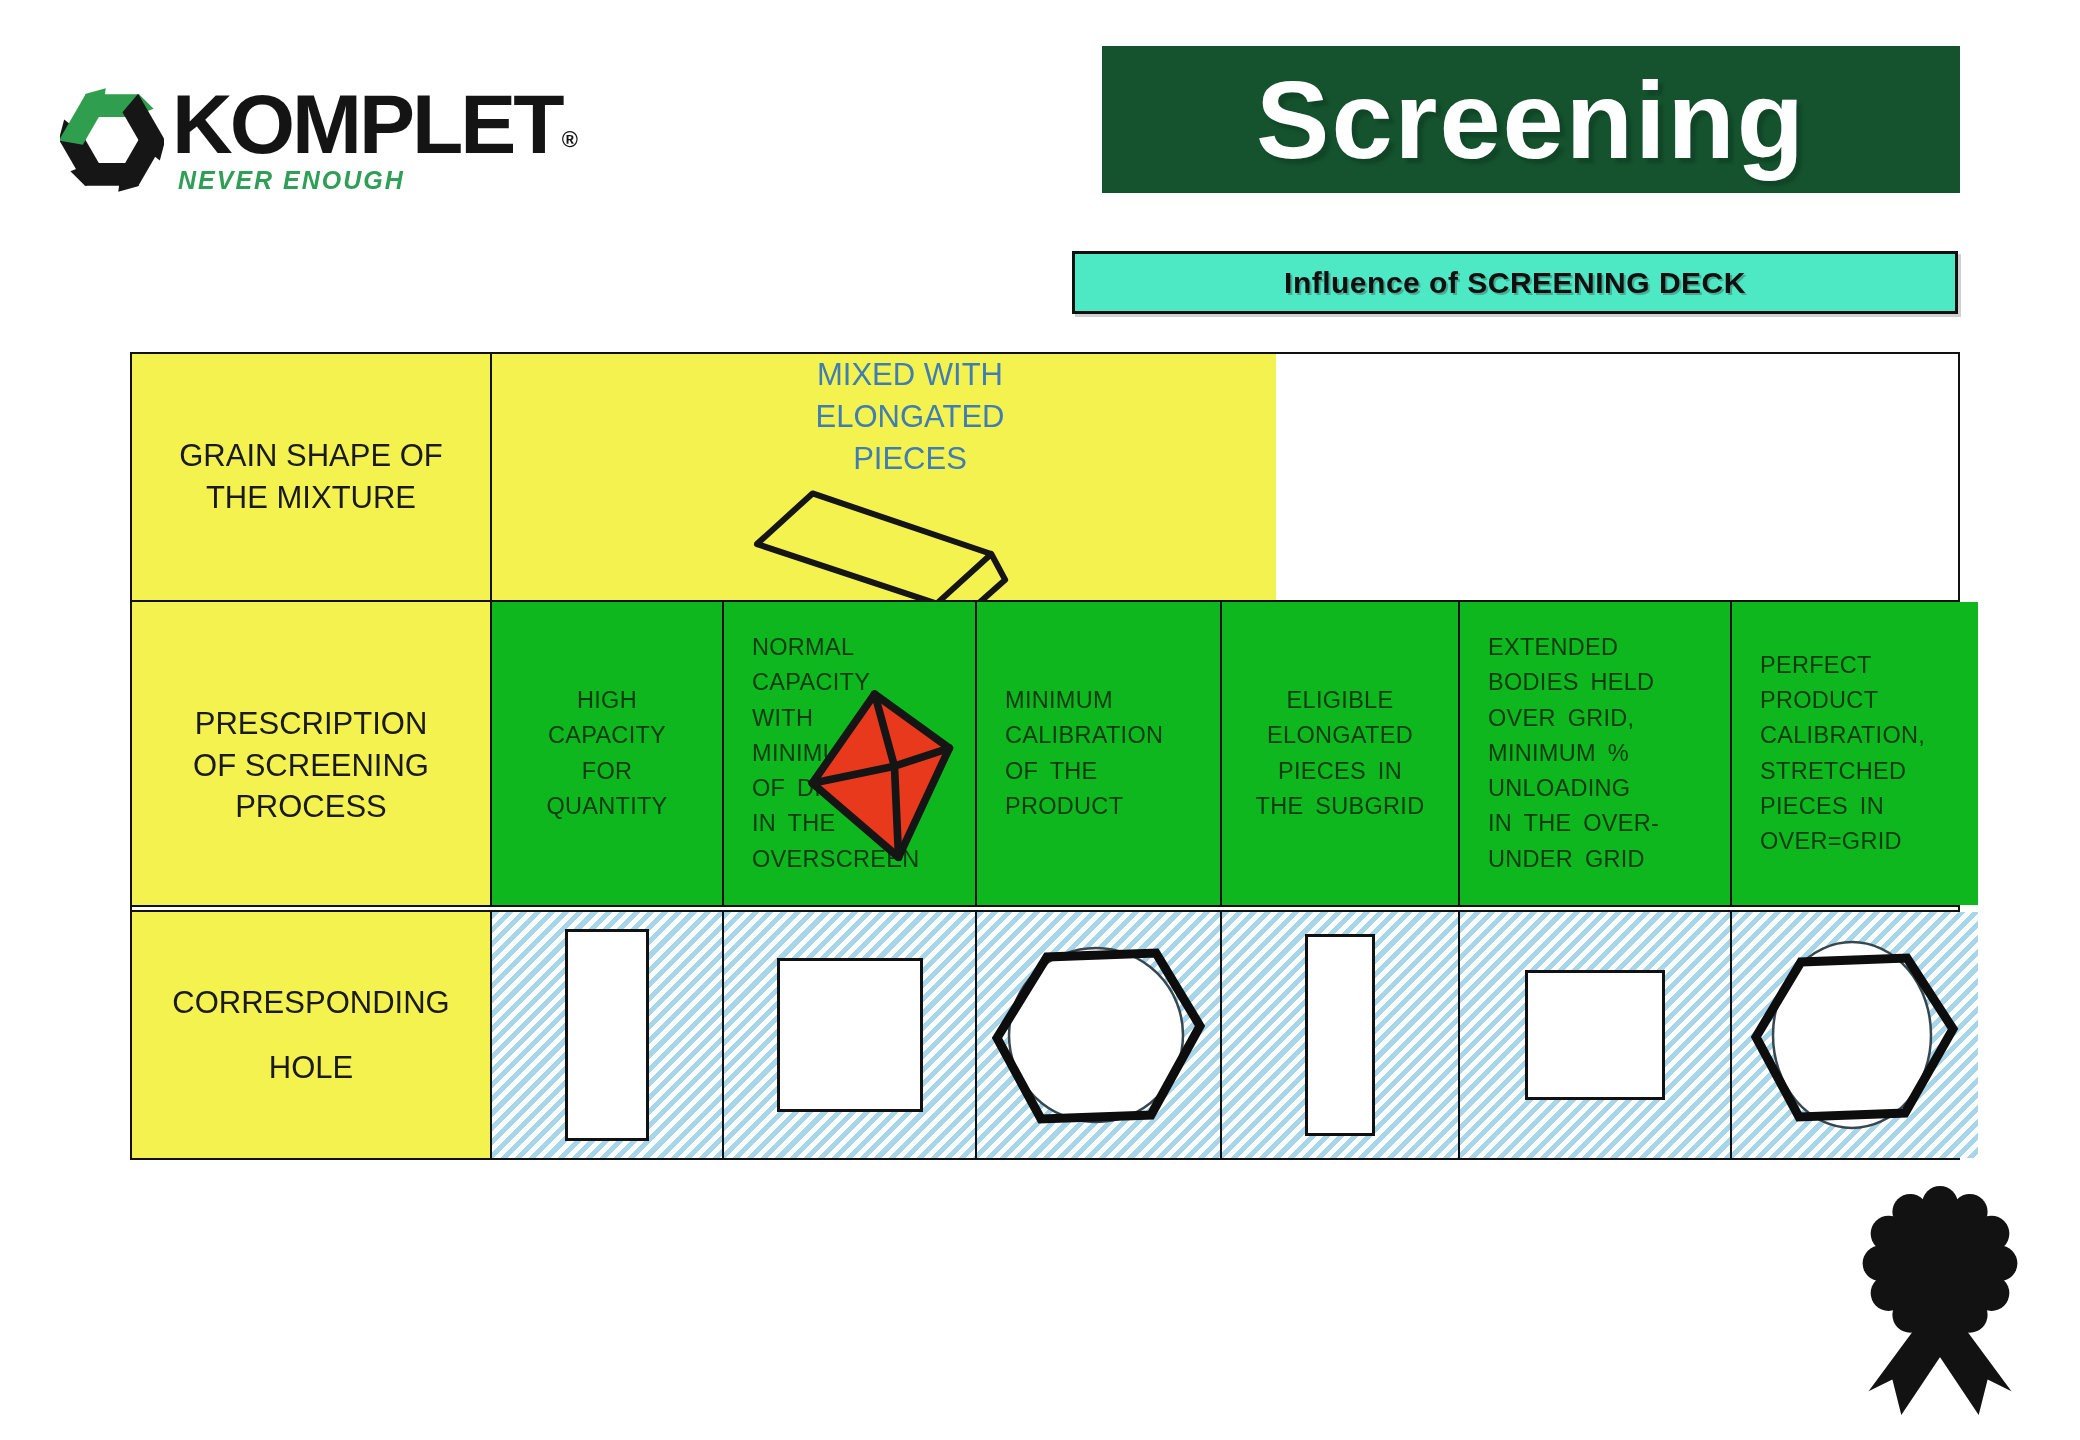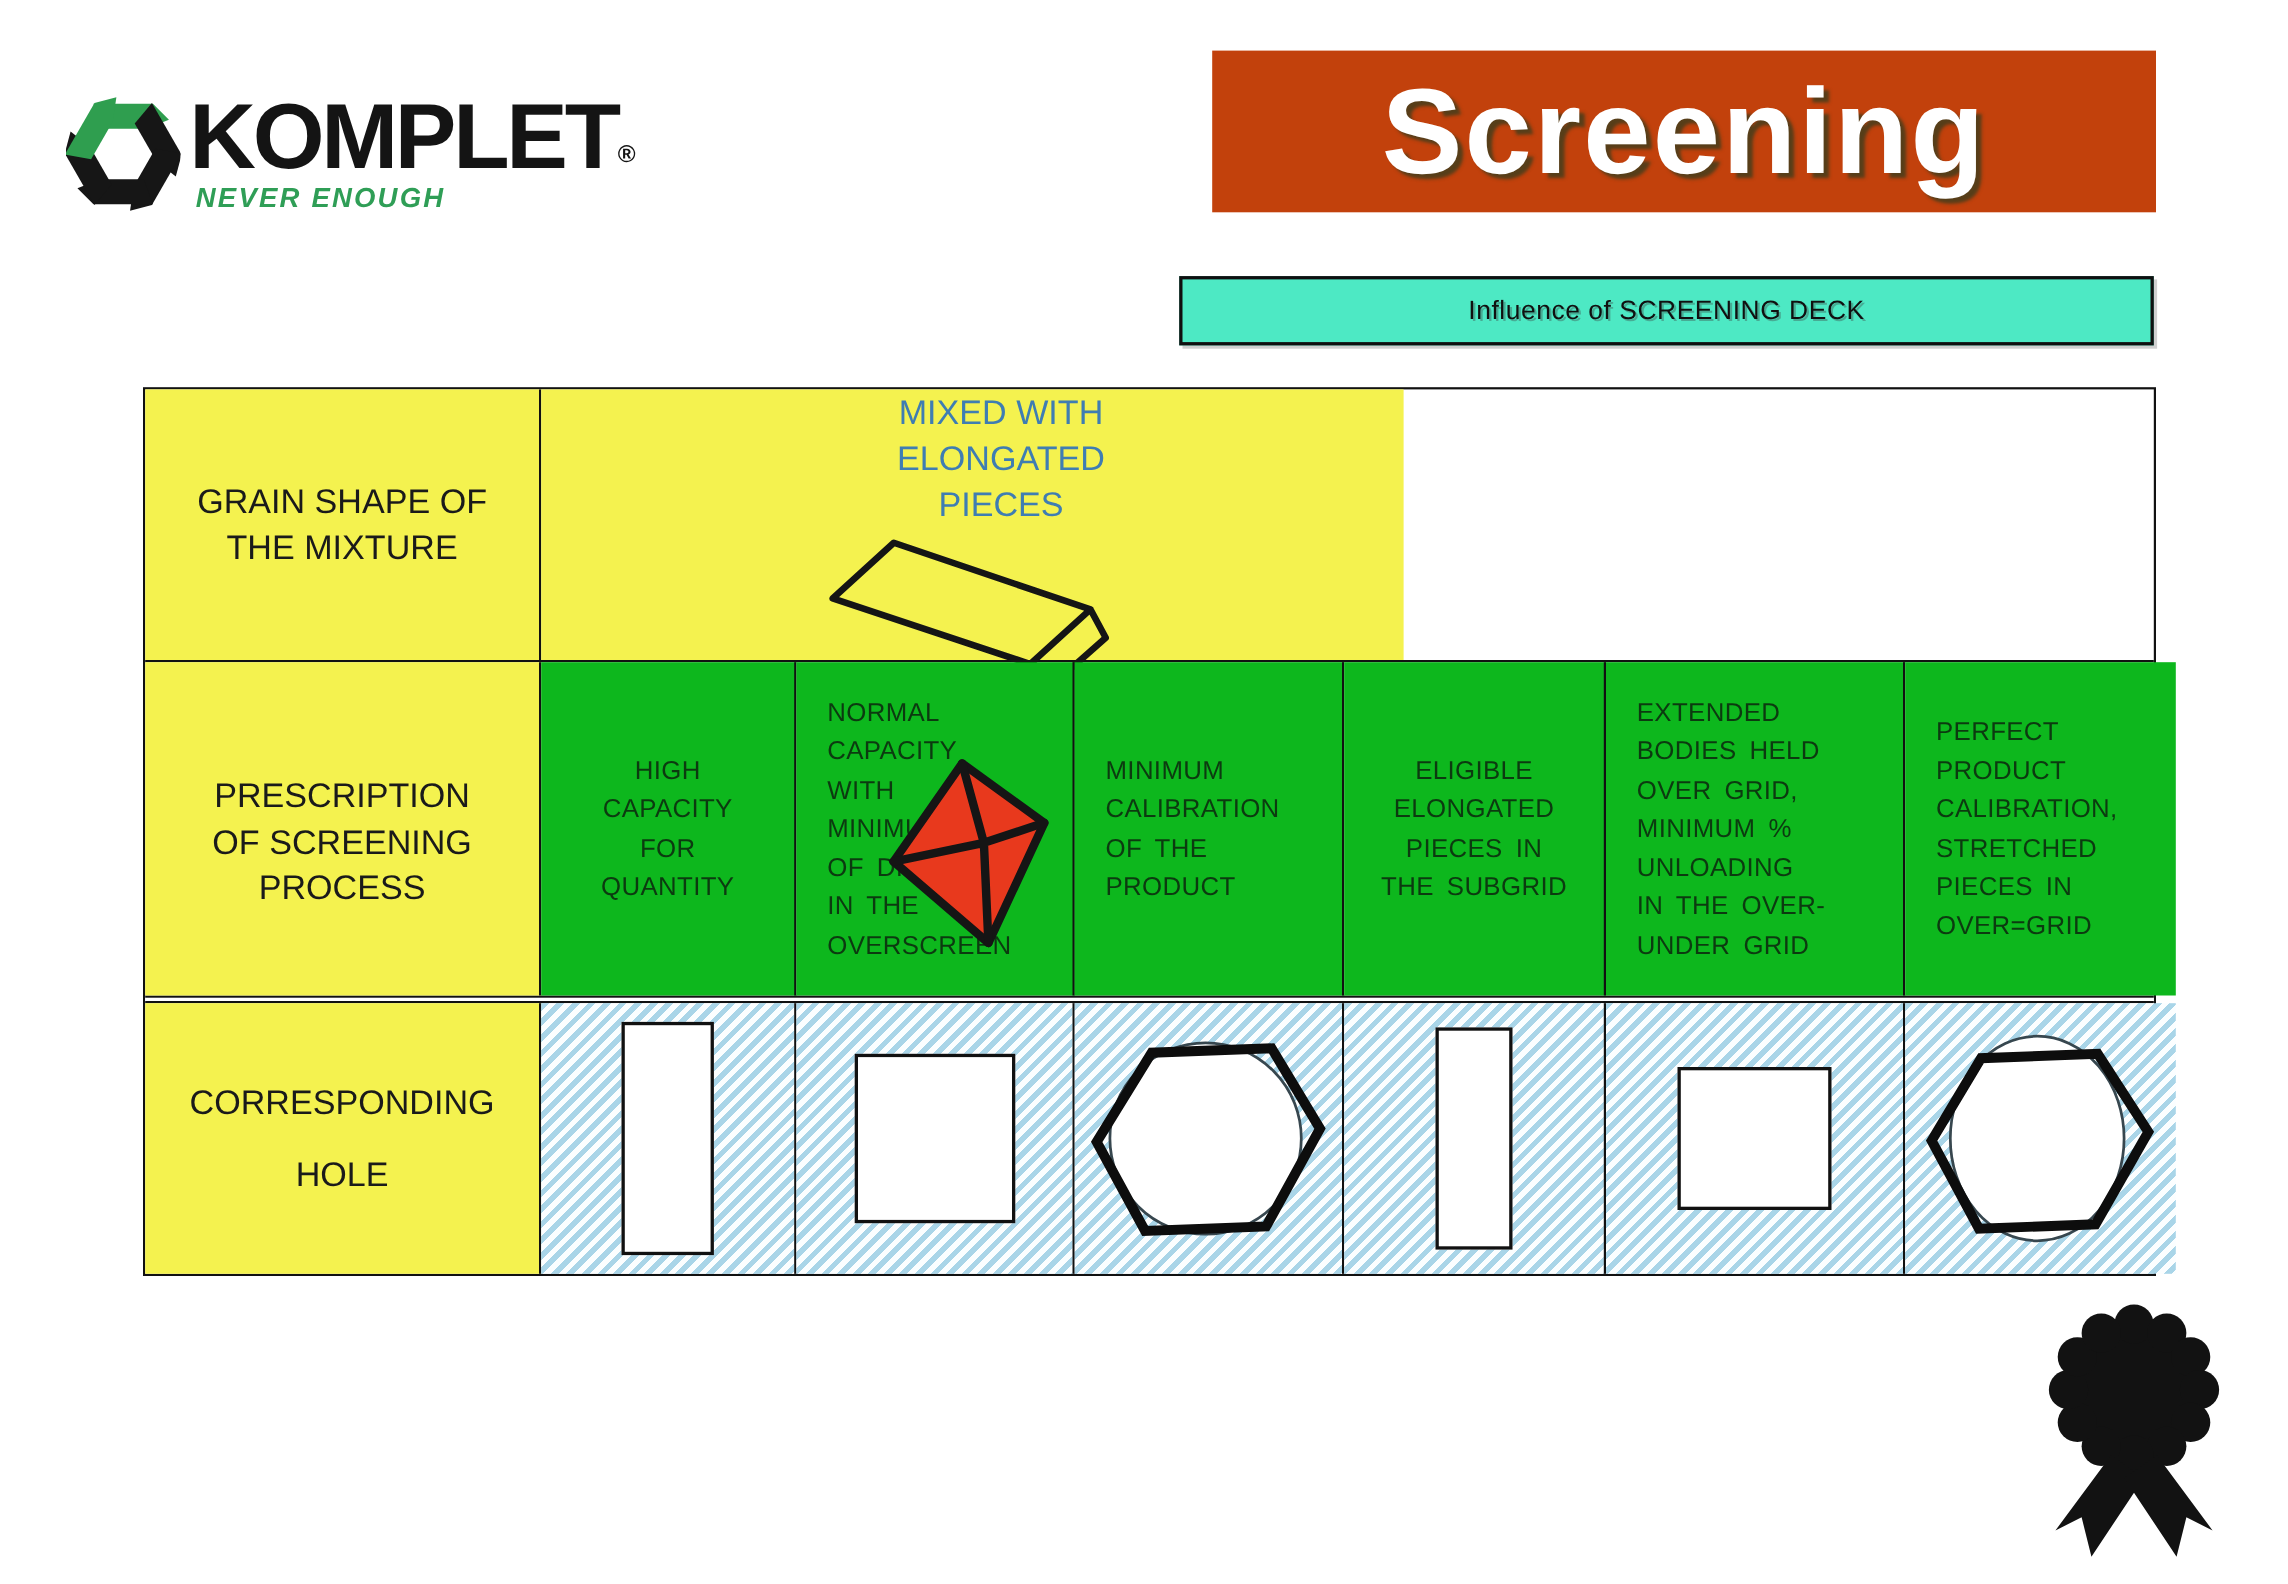--- a/index.html
+++ b/index.html
@@ -9,30 +9,30 @@
   
   .logo{position:absolute;left:60px;top:84px;width:600px;height:130px;}
   .logo-icon{position:absolute;left:0;top:0;width:104px;height:112px;}
   .logo-brand{position:absolute;left:112px;top:-8px;font-size:84px;font-weight:800;
               letter-spacing:-3px;color:#141414;white-space:nowrap;}
   .logo-reg{font-size:22px;font-weight:700;letter-spacing:0;vertical-align:6px;}
   .logo-tagline{position:absolute;left:118px;top:82px;font-size:25px;font-weight:700;
                 font-style:italic;color:#2f9e56;letter-spacing:2px;white-space:nowrap;}
 
   
-  .banner{position:absolute;left:1102px;top:46px;width:858px;height:147px;background:#c2410c;
+  .banner{position:absolute;left:1102px;top:46px;width:858px;height:147px;background:#14532d;
           display:flex;align-items:center;justify-content:center;}
   .banner-title{font-size:110px;font-weight:800;color:#ffffff;letter-spacing:2px;
                 text-shadow:5px 5px 3px rgba(15,60,35,0.6);}
 
   
   .sub-banner{position:absolute;left:1072px;top:251px;width:886px;height:63px;background:#4de9c4;
               border:3px solid #101010;box-sizing:border-box;display:flex;align-items:center;
               justify-content:center;box-shadow:3px 3px 0 rgba(120,120,120,0.35);}
-  .sub-title{font-size:24px;font-weight:400;color:#101010;letter-spacing:0.5px;
+  .sub-title{font-size:30px;font-weight:700;color:#101010;letter-spacing:0.5px;
              text-shadow:2px 2px 0 rgba(60,60,60,0.35);}
 
   
   .table{position:absolute;left:130px;top:352px;width:1826px;border:2px solid #111;}
   .trow{display:flex;width:1826px;}
   .row1{height:246px;border-bottom:2px solid #111;}
   .row2{height:303px;}
   .row-sep{height:3px;background:#fff;border-top:2px solid #111;border-bottom:2px solid #111;}
   .row3{height:246px;}
   .cell{box-sizing:border-box;border-right:2px solid #111;display:flex;align-items:center;

